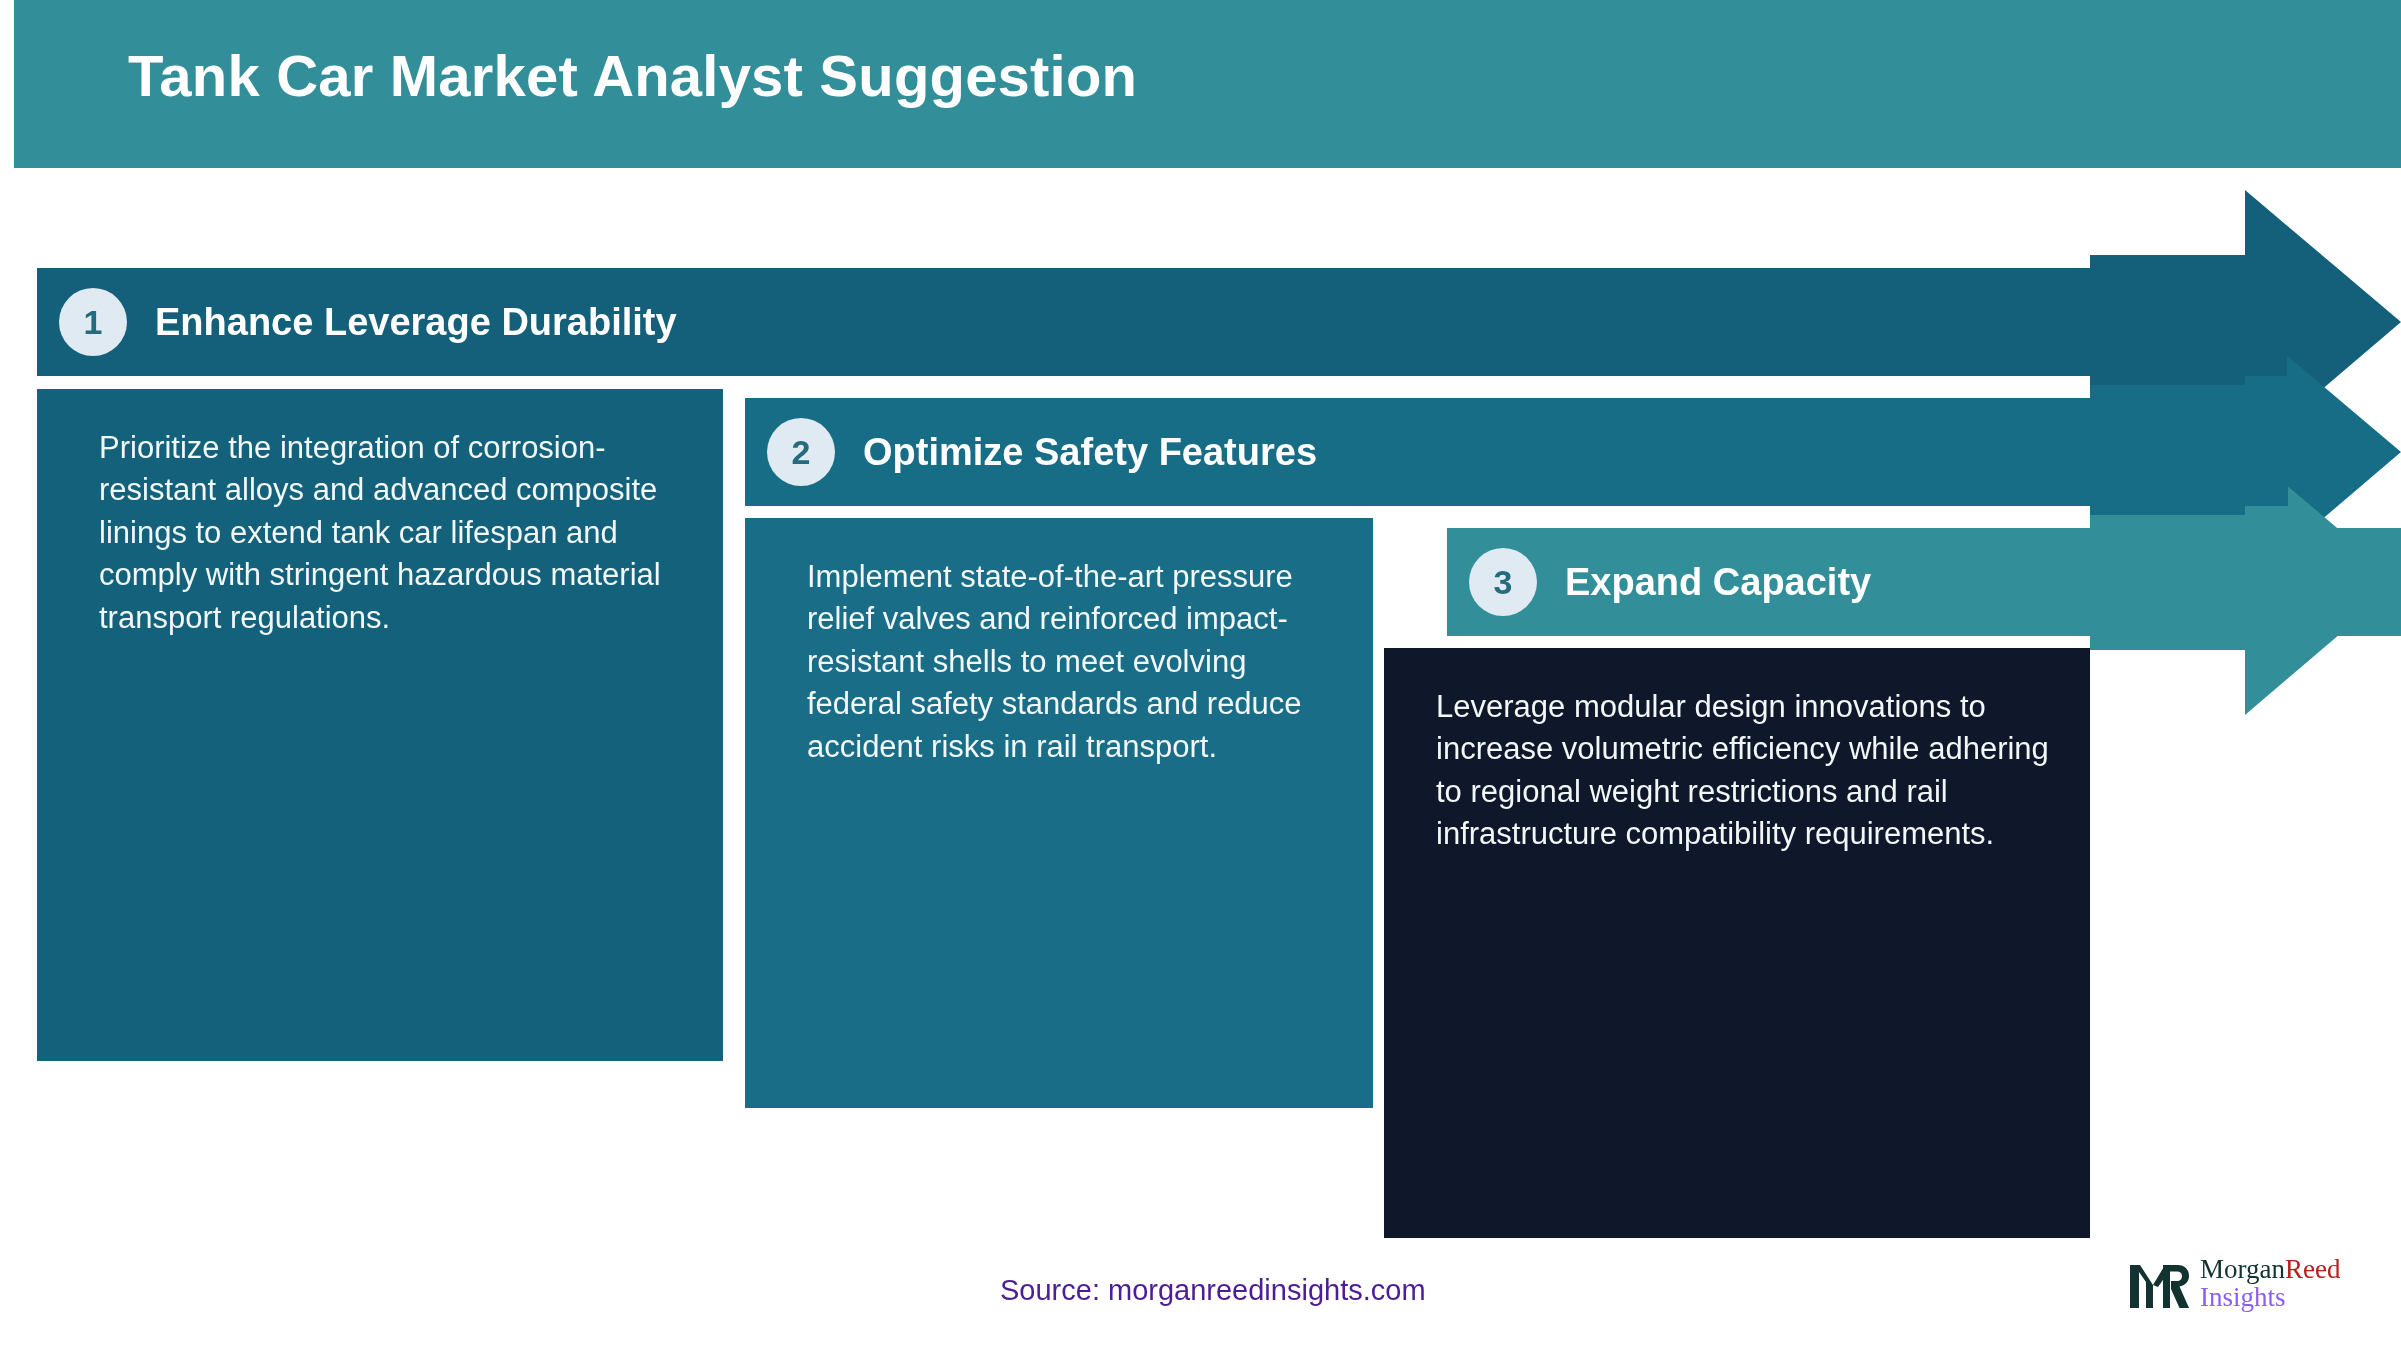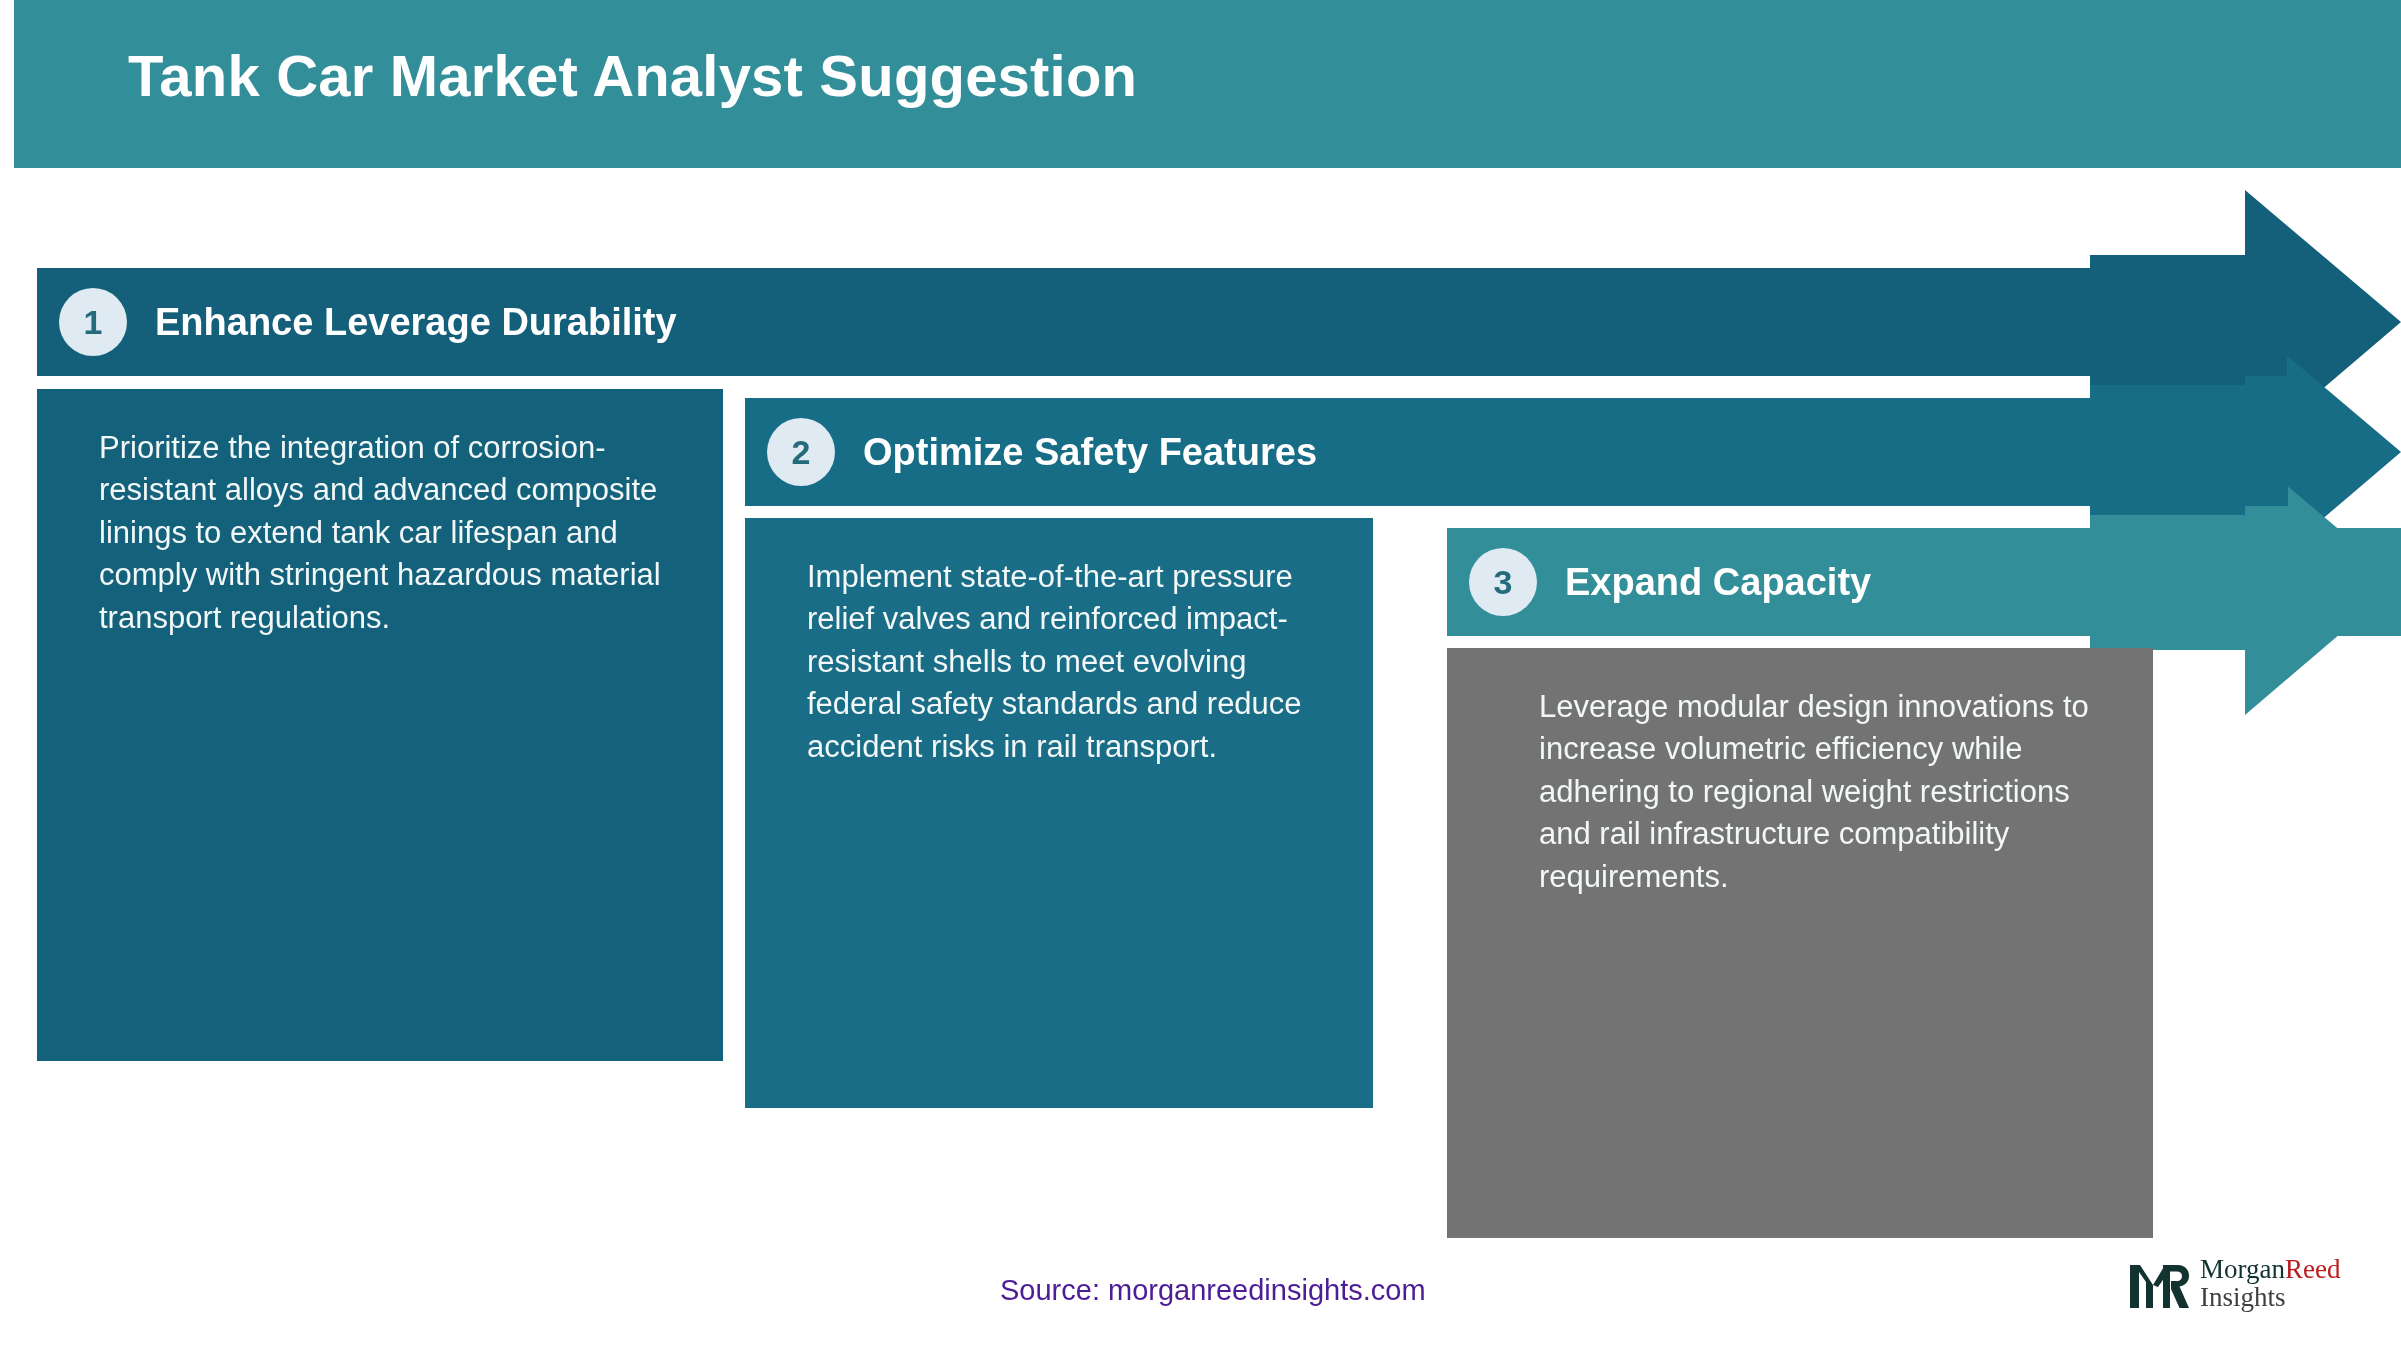--- a/index.html
+++ b/index.html
@@ -103,21 +103,21 @@
   }
 
   
   #bar-1   { left: 37px;   top: 268px;  width: 2250px; height: 108px; background: #14607a; }
   #body-1  { left: 37px;   top: 389px;  width: 686px;  height: 672px; background: #13617b; padding-left: 62px; }
 
   #bar-2   { left: 745px;  top: 398px;  width: 1543px; height: 108px; background: #186d86; }
   #body-2  { left: 745px;  top: 518px;  width: 628px;  height: 590px; background: #196d86; }
 
   #bar-3   { left: 1447px; top: 528px;  width: 1118px; height: 108px; background: #328e98; }
-  #body-3  { left: 1447px; top: 648px;  width: 706px;  height: 590px; background: #737373; padding-left: 92px; }
+  #body-3  { left: 1384px; top: 648px;  width: 706px;  height: 590px; background: #0f172a; padding-left: 52px; }
 
   
   .source-text {
     position: absolute;
     left: 1000px;
     top: 1274px;
     font-size: 29px;
     color: #4c1d95;
     white-space: nowrap;
   }
@@ -140,21 +140,21 @@
   .logo-line1 {
     font-family: "Liberation Serif", serif;
     font-size: 27px;
     white-space: nowrap;
   }
   .logo-morgan { font-weight: normal; color: #12332f; }
   .logo-reed { color: #b91c1c; }
   .logo-line2 {
     font-family: "Liberation Serif", serif;
     font-size: 27px;
-    color: #404040;
+    color: #8b5cf6;
     white-space: nowrap;
   }
 </style>
 </head>
 <body>
 
 <div id="canvas">
 
   <div class="header-band">
     <div class="header-notch"></div>

